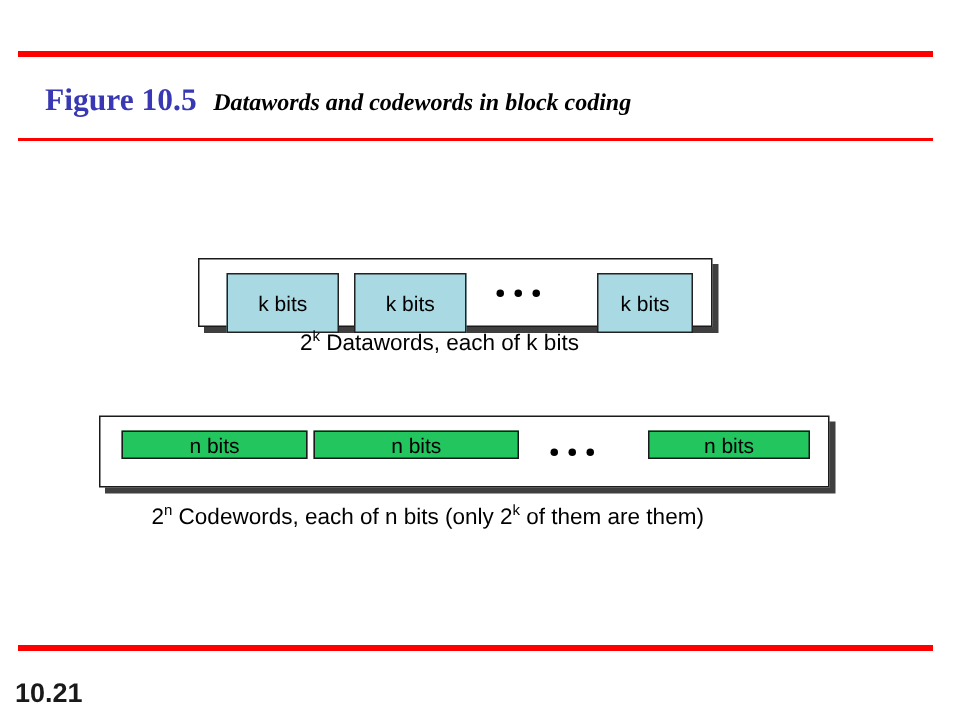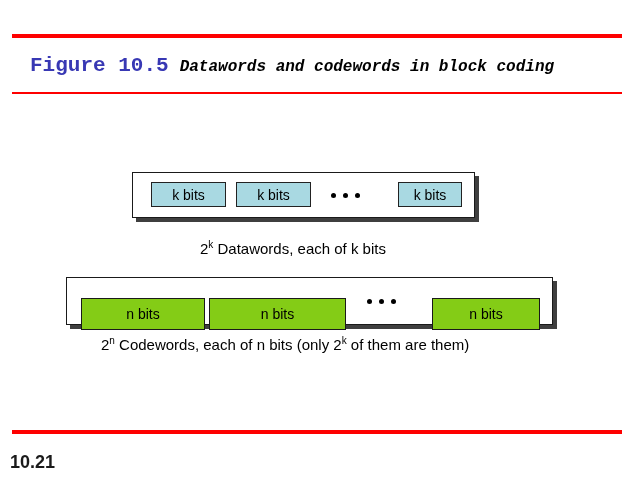--- a/index.html
+++ b/index.html
@@ -24,21 +24,21 @@
   #rule-top    { left: 12px; top: 34px;  width: 610px; height: 4px; }
   #rule-mid    { left: 12px; top: 92px;  width: 610px; height: 2px; }
   #rule-bottom { left: 12px; top: 430px; width: 610px; height: 4px; }
 
   
   #figure-heading {
     position: absolute;
     left: 30px;
     top: 54px;
     white-space: nowrap;
-    font-family: Liberation Mono, monospace;
+    font-family: Liberation Serif, serif;
   }
   #figure-number {
     color: #3838b4;
     font-weight: bold;
     font-size: 21px;
     letter-spacing: 0px;
   }
   #figure-title {
     color: #000000;
     font-weight: bold;
@@ -75,27 +75,27 @@
     align-items: center;
     justify-content: center;
     font-size: 14px;
     color: #000000;
     line-height: 1;
   }
   .cell-dataword {
     background: #a9d9e2;
     border: 1.5px solid #222222;
     top: 9px;
-    height: 25px;
+    height: 40px;
   }
   .cell-codeword {
-    background: #84cc16;
+    background: #22c55e;
     border: 1.5px solid #1a1a1a;
-    top: 20px;
-    height: 32px;
+    top: 9px;
+    height: 19px;
   }
 
   
   #dataword-cell-0 { left: 18px;  width: 75px; }
   #dataword-cell-1 { left: 103px; width: 75px; }
   #dataword-cell-2 { left: 265px; width: 64px; }
 
   
   #codeword-cell-0 { left: 14px;  width: 124px; }
   #codeword-cell-1 { left: 142px; width: 137px; }
@@ -118,21 +118,21 @@
   #codeword-ellipsis { left: 300px; top: 21px; }
 
   
   .caption {
     position: absolute;
     white-space: nowrap;
     color: #000000;
     font-size: 15px;
     font-family: "Liberation Sans", sans-serif;
   }
-  #dataword-caption { left: 200px; top: 240px; }
+  #dataword-caption { left: 200px; top: 220px; }
   #codeword-caption { left: 101px; top: 336px; }
   .caption sup {
     font-size: 10px;
     vertical-align: super;
     line-height: 0;
   }
 
   
   #page-number {
     position: absolute;

